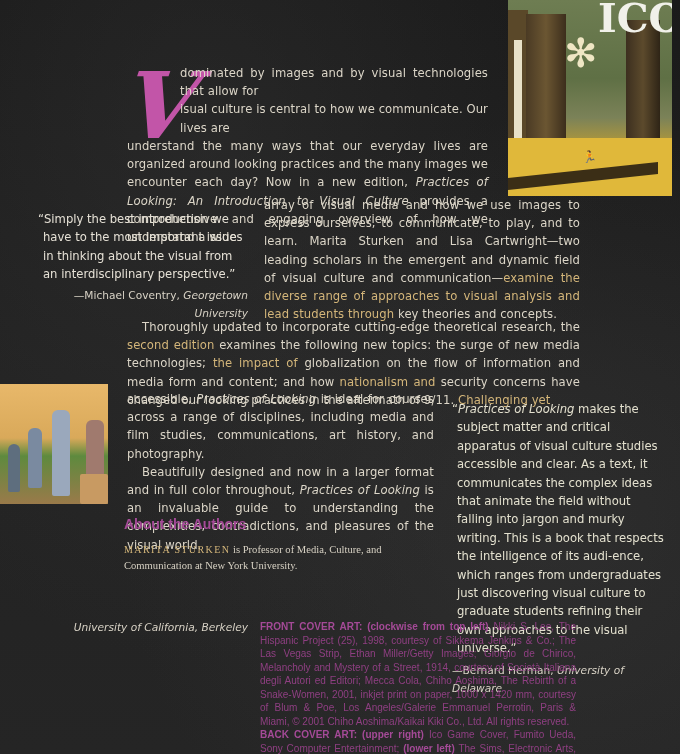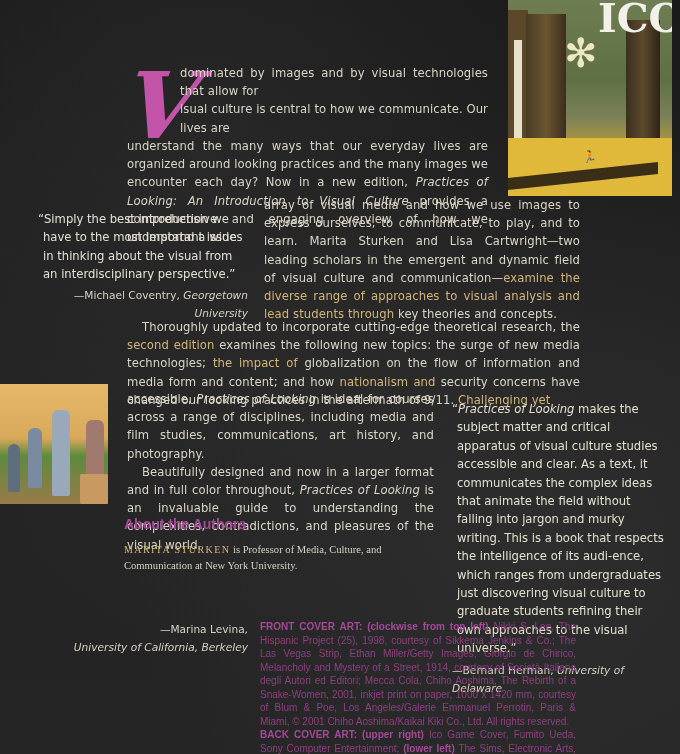--- a/index.html
+++ b/index.html
@@ -121,21 +121,20 @@
     <p style="text-indent:-5px; padding-left:5px;"><span>“</span><i>Practices of Looking</i><span> makes the subject matter and critical apparatus of visual culture studies accessible and clear. As a text, it communicates the complex ideas that animate the field without falling into jargon and murky writing. This is a book that respects the intelligence of its audi-ence, which ranges from undergraduates just discovering visual culture to graduate students refining their own approaches to the visual universe.”</span></p>
     <p class="cite" style="text-align:left; margin-top:3px;"><span>—Bernard Herman, </span><i>University of Delaware</i></p>
   </div>
 
   <div class="abs authors-head" style="left:124px; top:516px;">About the Authors</div>
   <div class="abs" style="left:124px; top:542px; width:318px;">
     <p class="author" style="margin:0 0 8px 0;"><span class="name">MARITA STURKEN</span><span> is Professor of Media, Culture, and Communication at New York University.</span></p>
   </div>
 
   <div class="abs quote" style="left:36px; top:618px; width:212px;">
-    <p class="cite" style="text-align:right; margin-top:2px;">—Marina Levina,</p>
     <p class="cite" style="text-align:right;"><i>University of California, Berkeley</i></p>
   </div>
 
   <div class="abs credits" style="left:260px; top:620px; width:316px;">
     <p style="margin:0;"><b>FRONT COVER ART: (clockwise from top left)</b><span> Nikki S. Lee, The Hispanic Project (25), 1998, courtesy of Sikkema Jenkins &amp; Co.; The Las Vegas Strip, Ethan Miller/Getty Images; Giorgio de Chirico, Melancholy and Mystery of a Street, 1914, courtesy of Società Italiana degli Autori ed Editori; Mecca Cola, Chiho Aoshima, The Rebirth of a Snake-Women, 2001, inkjet print on paper, 1000 x 1420 mm, courtesy of Blum &amp; Poe, Los Angeles/Galerie Emmanuel Perrotin, Paris &amp; Miami, © 2001 Chiho Aoshima/Kaikai Kiki Co., Ltd. All rights reserved.</span></p>
     <p style="margin:0;"><b>BACK COVER ART: (upper right)</b><span> Ico Game Cover, Fumito Ueda, Sony Computer Entertainment; </span><b>(lower left)</b><span> The Sims, Electronic Arts, Inc., courtesy of JoAnn Covington.</span></p>
   </div>
 
 </div>
 

